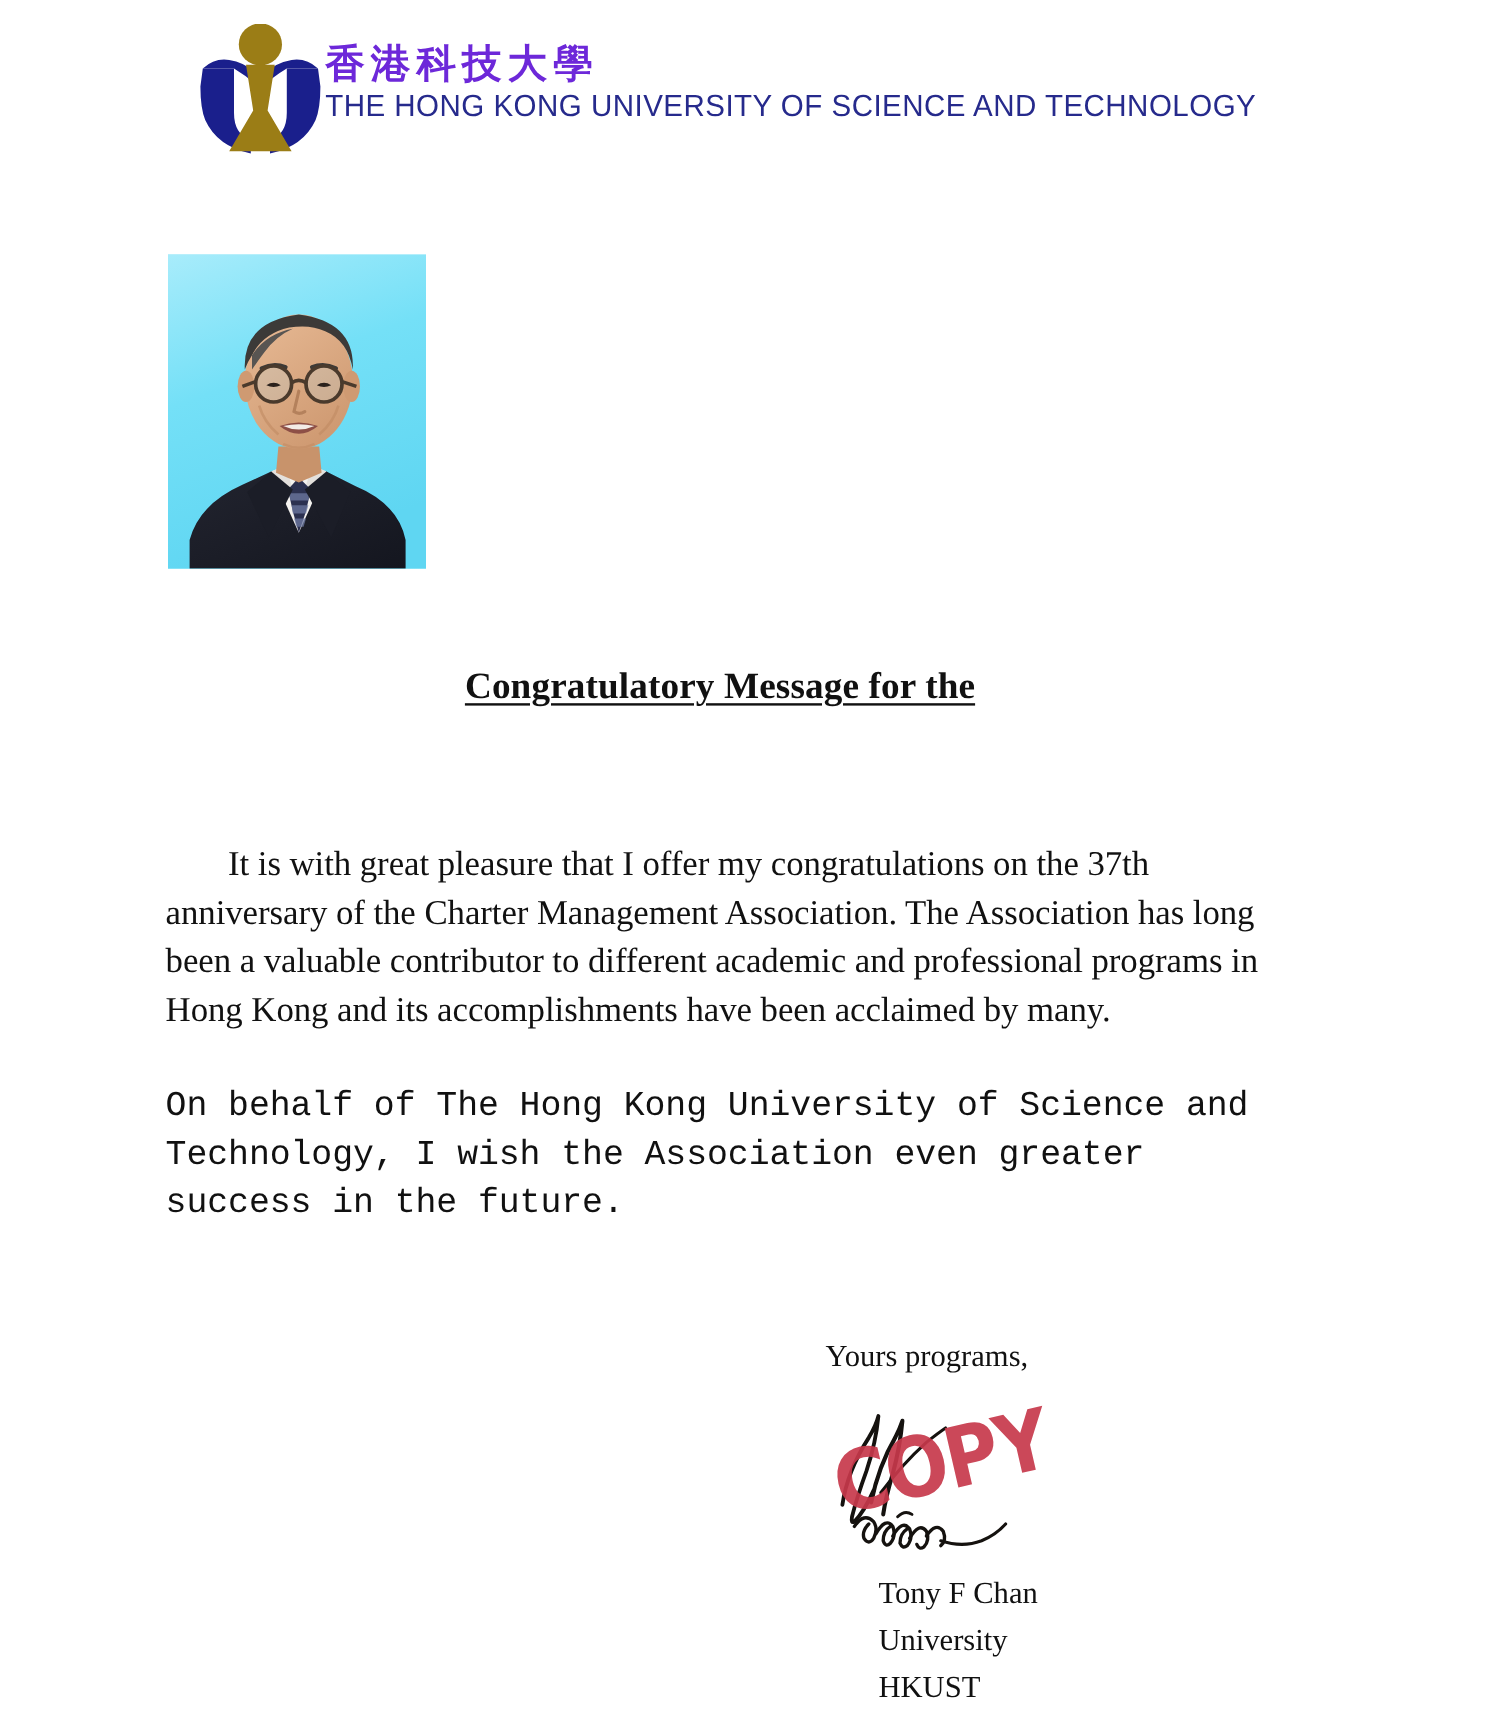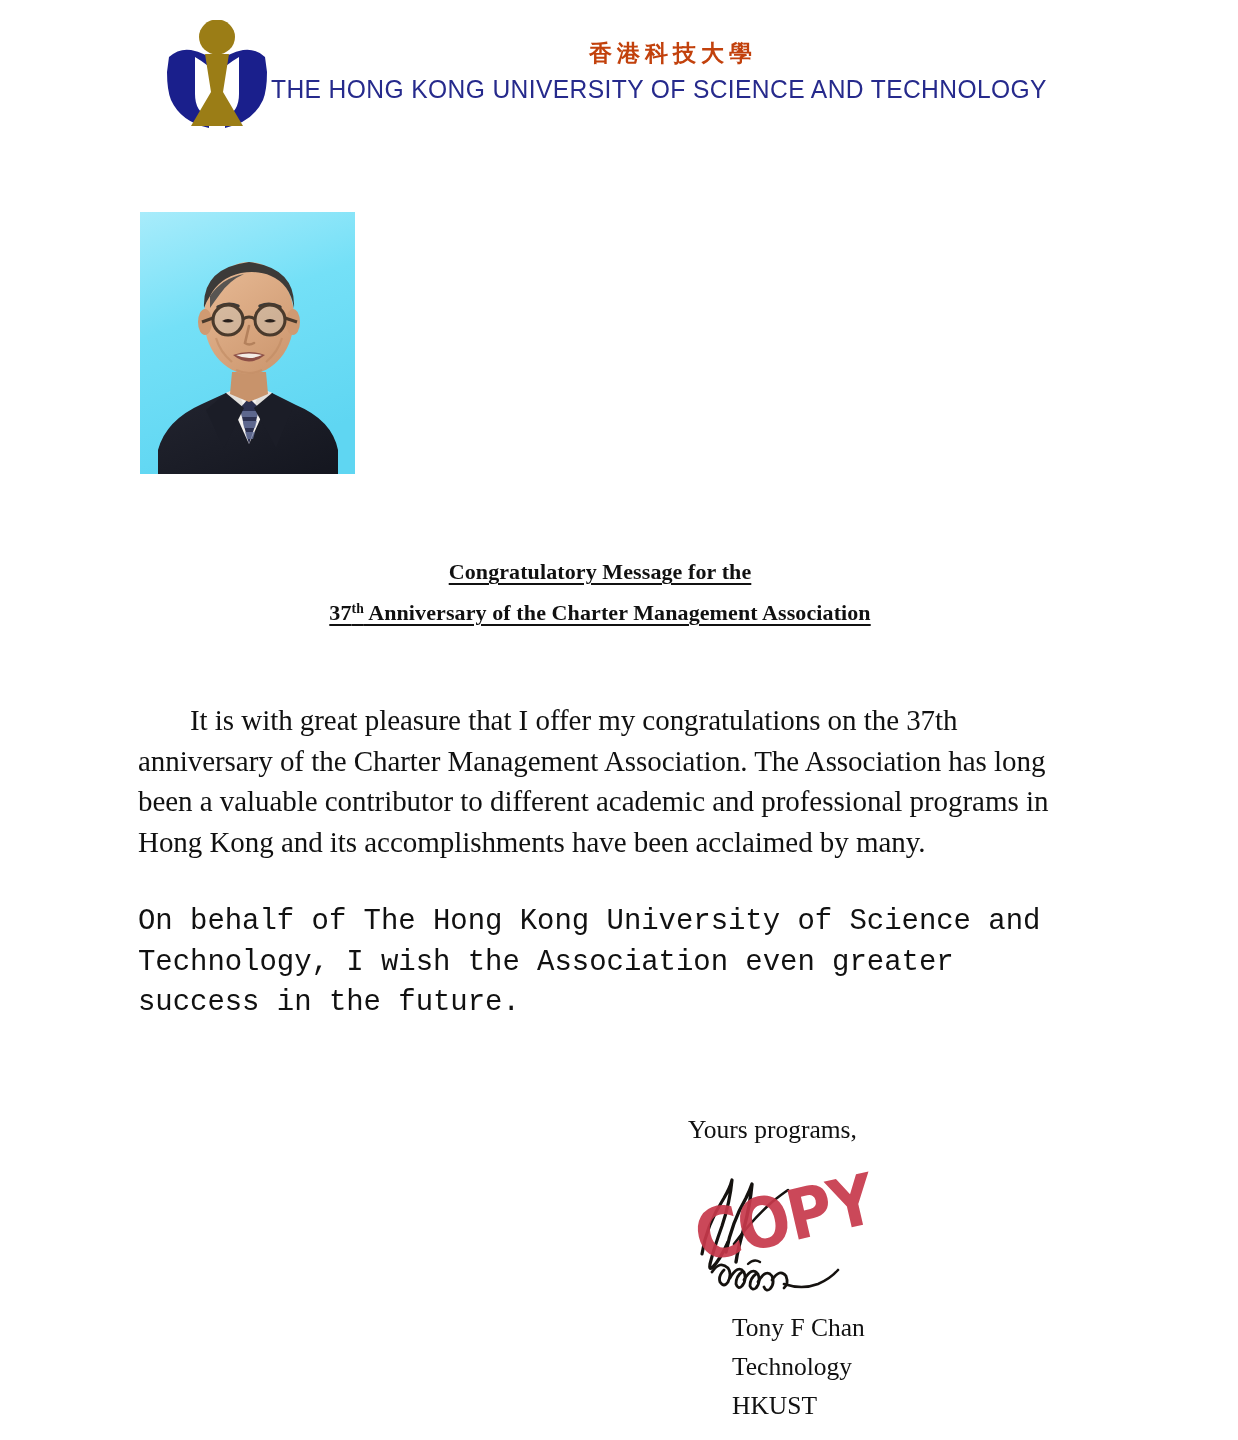--- a/index.html
+++ b/index.html
@@ -31,27 +31,26 @@
     width: 104px;
     height: 116px;
   }
   .letterhead-text {
     position: absolute;
     left: 106px;
     top: 16px;
   }
   .uni-name-zh {
     font-family: "DejaVu Sans", sans-serif;
-    font-size: 23px;
+    font-size: 33px;
     font-weight: 700;
     letter-spacing: 5px;
-    color: #c2410c;
+    color: #6d28d9;
     line-height: 38px;
     white-space: nowrap;
-    text-align: center;
   }
   .uni-name-en {
     font-family: "Liberation Sans Narrow", "Liberation Sans", sans-serif;
     font-size: 25.5px;
     font-weight: 400;
     letter-spacing: 0.4px;
     color: #262a8c;
     line-height: 30px;
     white-space: nowrap;
     transform: scaleX(0.965);
@@ -73,21 +72,21 @@
 
   
   .title-block {
     position: absolute;
     left: 138px;
     top: 551px;
     width: 924px;
     text-align: center;
   }
   .title-line {
-    font-size: 22px;
+    font-size: 31px;
     font-weight: 700;
     line-height: 41px;
     letter-spacing: 0.1px;
   }
   .title-line .ul {
     text-decoration: underline;
     text-decoration-thickness: 2px;
     text-underline-offset: 4px;
   }
   .title-line sup {
@@ -255,25 +254,20 @@
     <path d="M142,126 Q138,140 126,150" stroke="#c08b63" stroke-width="2.2" fill="none" opacity="0.6"></path>
 
     <path d="M96,158 Q109,164 122,158" stroke="#bd8760" stroke-width="2" fill="none" opacity="0.5"></path>
   </svg>
 </div>
 
 <div class="title-block">
   <div class="title-line">
     <span class="ul">Congratulatory Message for the </span>
   </div>
-  <div class="title-line">
-    <span class="ul">
-      <span>37</span><sup>th</sup><span> Anniversary of the Charter Management Association</span>
-    </span>
-  </div>
 </div>
 
 <div class="body-block">
   <p class="para">It is with great pleasure that I offer my congratulations on the 37th anniversary of the Charter Management Association. The Association has long been a valuable contributor to different academic and professional programs in Hong Kong and its accomplishments have been acclaimed by many.</p>
   <div class="para-gap"></div>
   <p class="para no-indent">On behalf of The Hong Kong University of Science and Technology, I wish the Association even greater success in the future.</p>
 </div>
 
 <div class="sign-block">
   <div class="sign-closing">Yours programs,</div>
@@ -298,16 +292,16 @@
         <path d="M94,116 Q112,122 128,116 Q140,111 148,102" stroke-width="2.6"></path>
 
         <path d="M58,96 Q64,90 70,94" stroke-width="2.4"></path>
       </g>
     </svg>
     <div class="stamp-copy">COPY</div>
   </div>
 
   <div class="sign-name">
     <div>Tony F Chan</div>
-    <div>Technology</div>
+    <div>University</div>
     <div>HKUST</div>
   </div>
 </div>
 
 </body></html>

